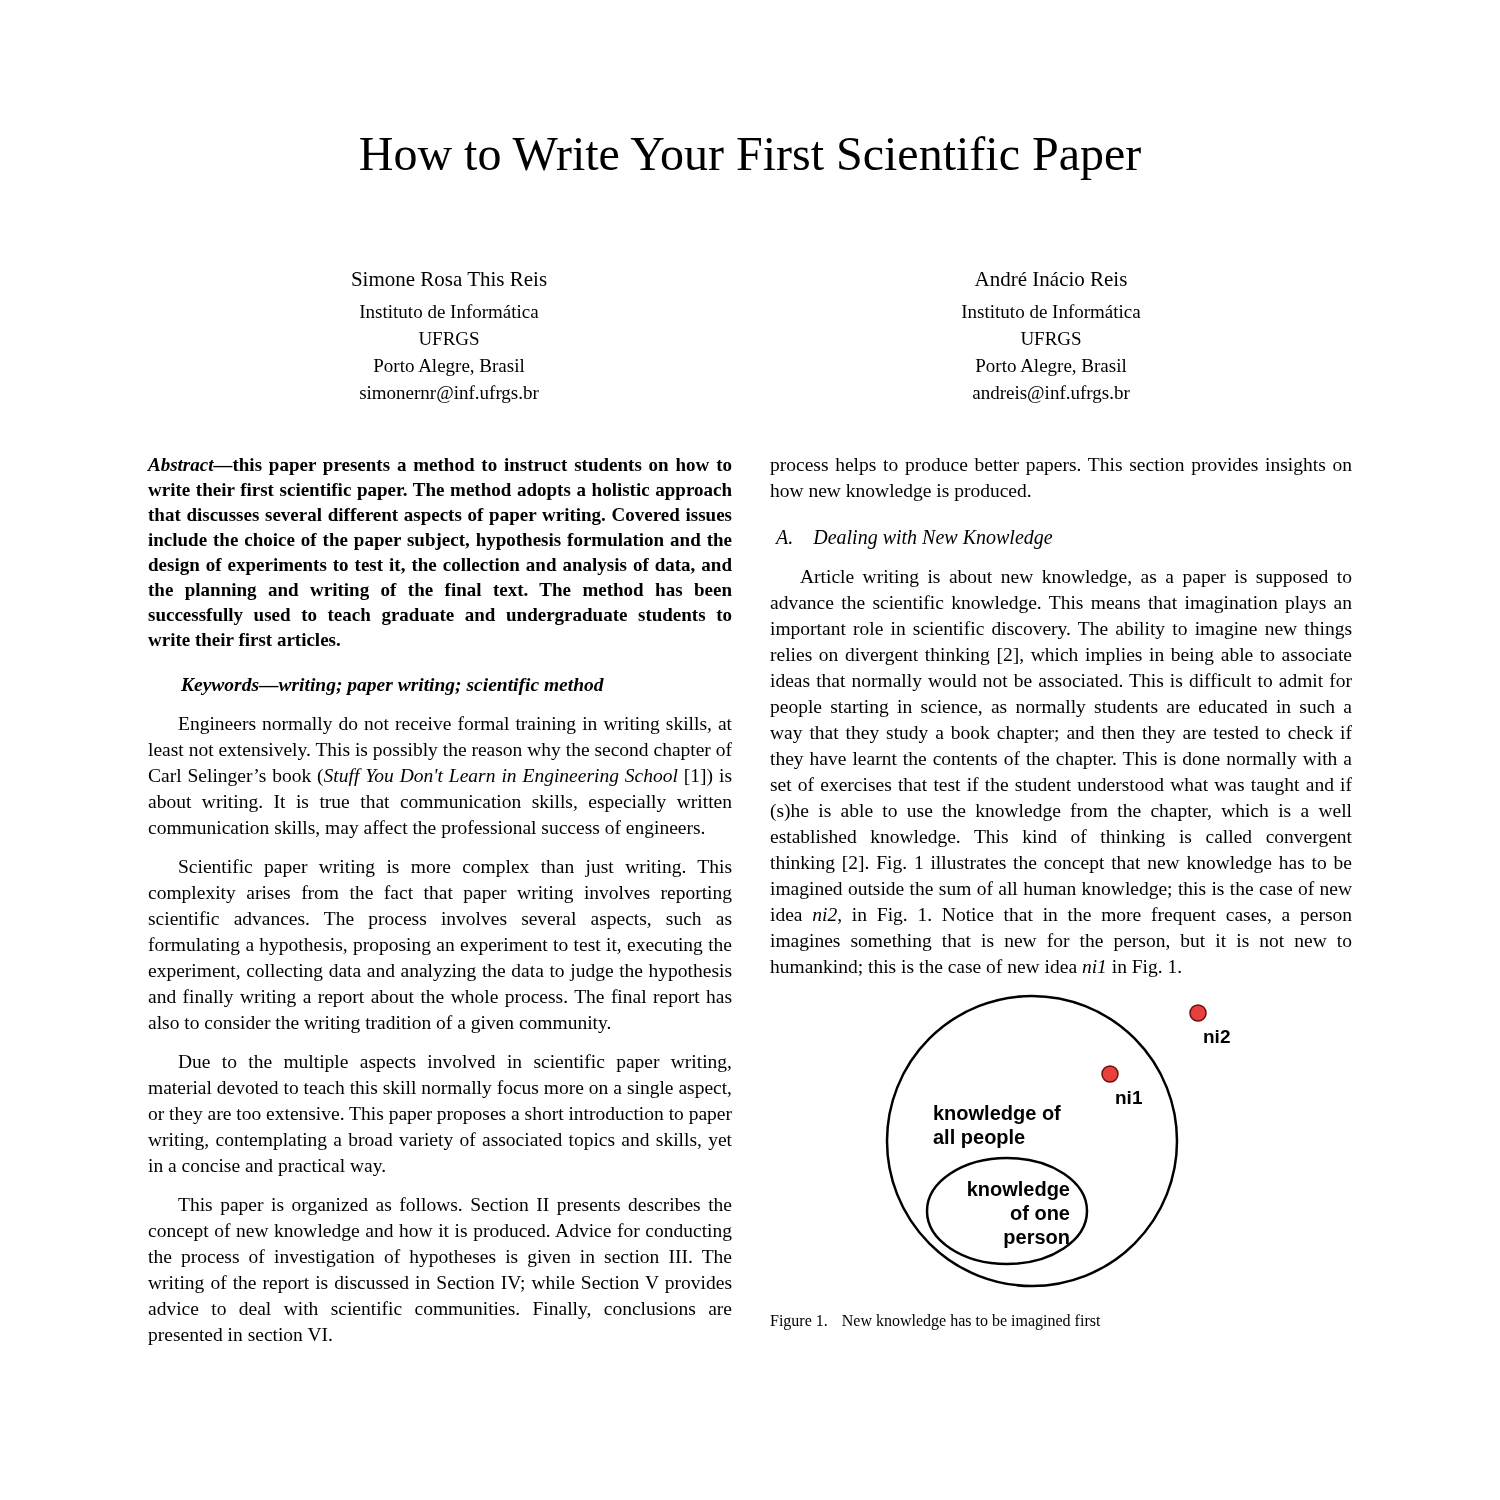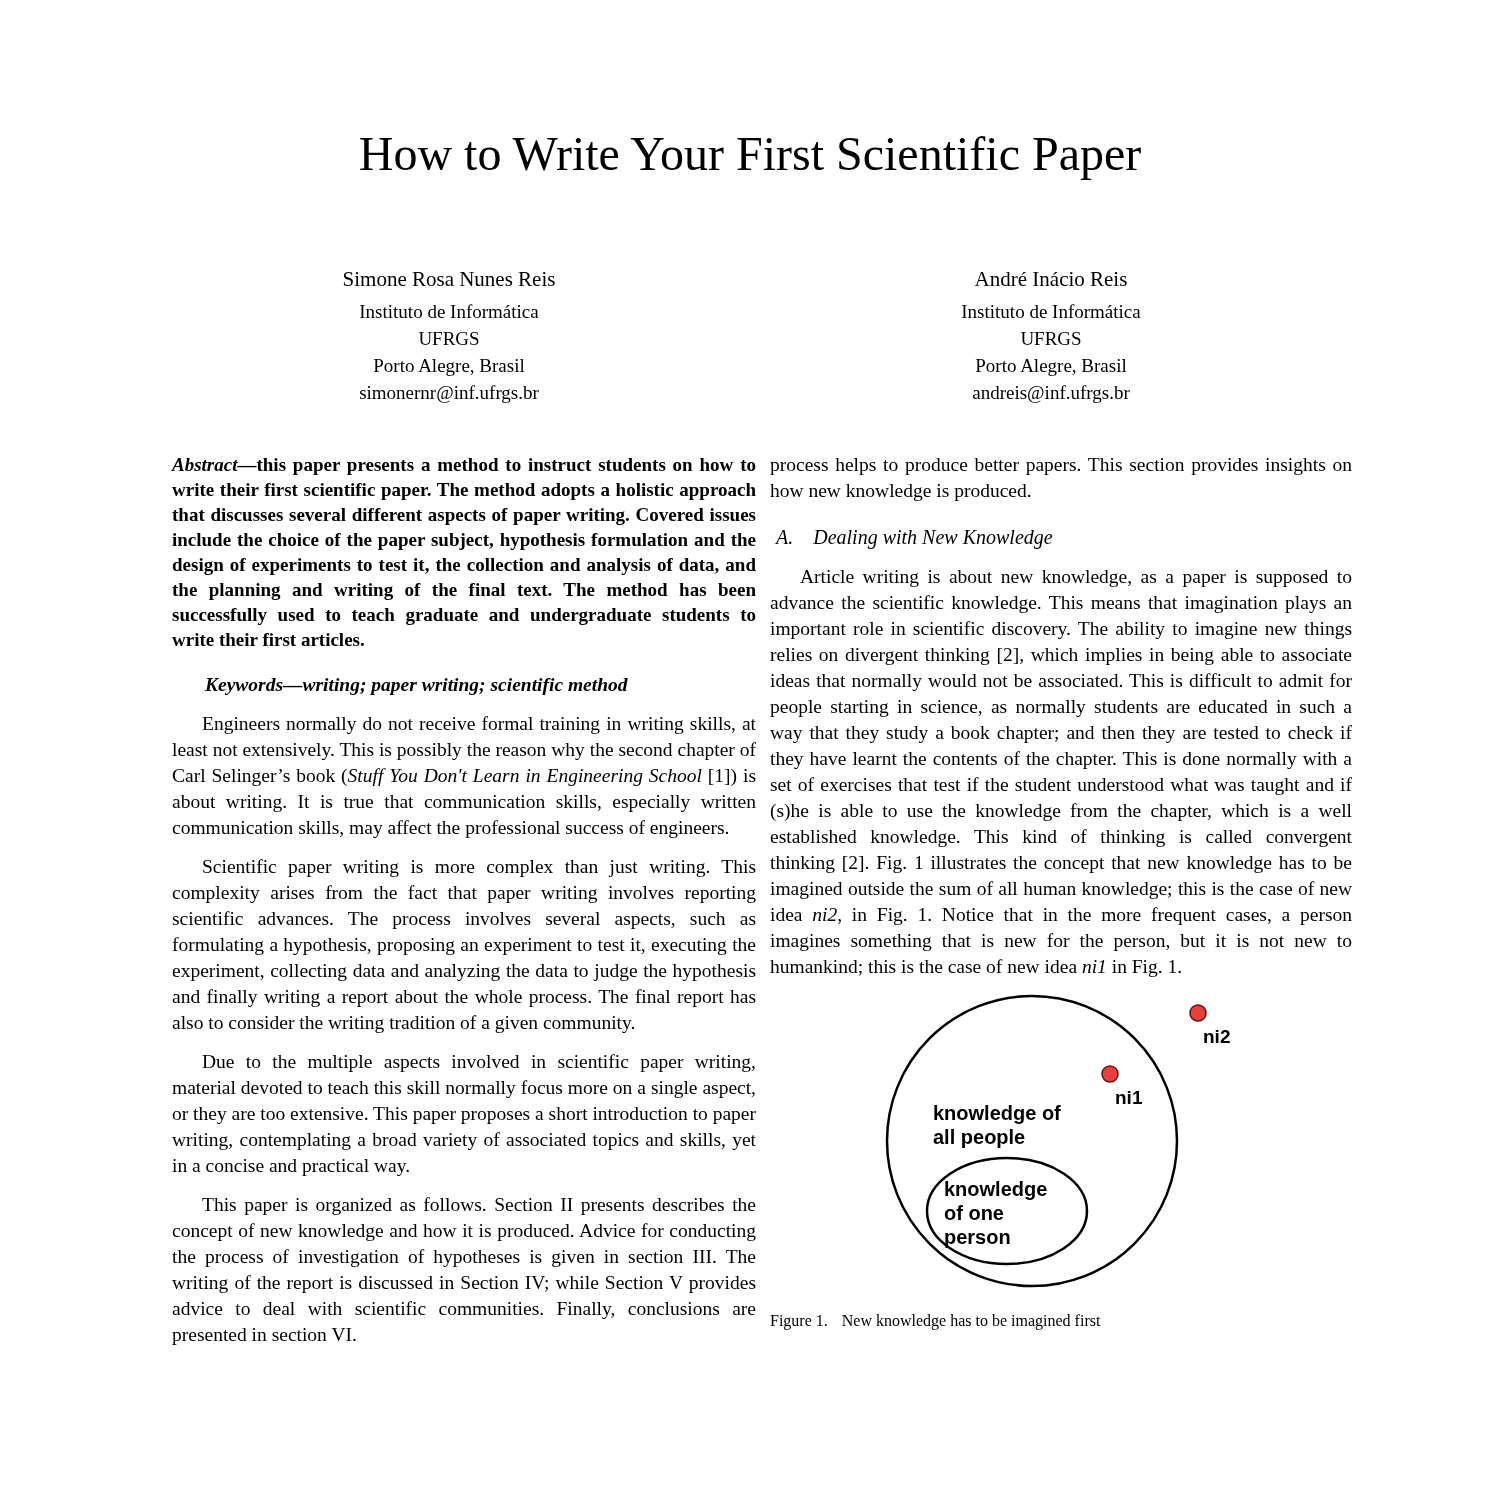--- a/index.html
+++ b/index.html
@@ -12,57 +12,57 @@
     position:absolute; top:126px; left:0; width:1500px; margin:0;
     text-align:center; font-size:48px; font-weight:400;
   }
   .authors { position:absolute; top:266px; left:148px; width:1204px; display:flex; }
   .author { flex:1; text-align:center; font-size:19px; line-height:27px; }
   .a-name { font-size:21px; margin-bottom:5px; }
   .col {
     position:absolute; top:452px; font-size:19.5px; line-height:26px;
     text-align:justify;
   }
-  .col-left { left:148px; width:584px;margin-left:24px; }
+  .col-left { left:148px; width:584px; }
   .col-right { left:770px; width:582px; }
   .col p { margin:0 0 13px; }
   .abstract { font-weight:bold; font-size:19px; line-height:25px; }
   .abs-label { font-style:italic; }
   .keywords { font-weight:bold; font-style:italic; text-indent:33px; margin-top:20px !important; }
   .sec-head { font-size:20px; font-weight:400; text-align:center; margin:28px 0 16px; }
   .sec-num { margin-right:24px; }
   .sc { font-variant:small-caps; letter-spacing:0.5px; }
   .body-p { text-indent:30px; }
   .noindent { text-indent:0; }
   .it { font-style:italic; }
   .sub-head { font-size:20px; font-weight:400; font-style:italic; margin:20px 0 14px; text-indent:6px; }
   .sub-num { margin-right:20px; }
   .figure { position:relative; width:582px; height:300px; margin-top:6px; }
   .figure svg { position:absolute; left:0; top:0; }
   .fig-label {
     position:absolute; font-family:"Liberation Sans","DejaVu Sans",sans-serif;
     font-weight:bold; font-size:20px; line-height:24px; text-align:left;
   }
   .outer-label { left:163px; top:108px; width:134px; }
-  .inner-label { left:174px; top:184px; width:126px; text-align:left; }
+  .inner-label { left:174px; top:184px; width:126px; text-align:right; }
   .label-ni1 { left:345px; top:93px; font-size:19px; }
   .label-ni2 { left:433px; top:32px; font-size:19px; }
   .caption { font-size:16px; line-height:20px; margin:18px 0 18px !important; text-indent:0; }
   .cap-text { margin-left:14px; }
 </style>
 </head>
 <body>
 
 <div class="page">
 
   <h1 class="title">How to Write Your First Scientific Paper</h1>
 
   <div class="authors">
     <div class="author">
-      <div class="a-name">Simone Rosa Nunes Reis</div>
+      <div class="a-name">Simone Rosa This Reis</div>
       <div class="a-line">Instituto de Informática</div>
       <div class="a-line">UFRGS</div>
       <div class="a-line">Porto Alegre, Brasil</div>
       <div class="a-line">simonernr@inf.ufrgs.br</div>
     </div>
     <div class="author">
       <div class="a-name">André Inácio Reis</div>
       <div class="a-line">Instituto de Informática</div>
       <div class="a-line">UFRGS</div>
       <div class="a-line">Porto Alegre, Brasil</div>

